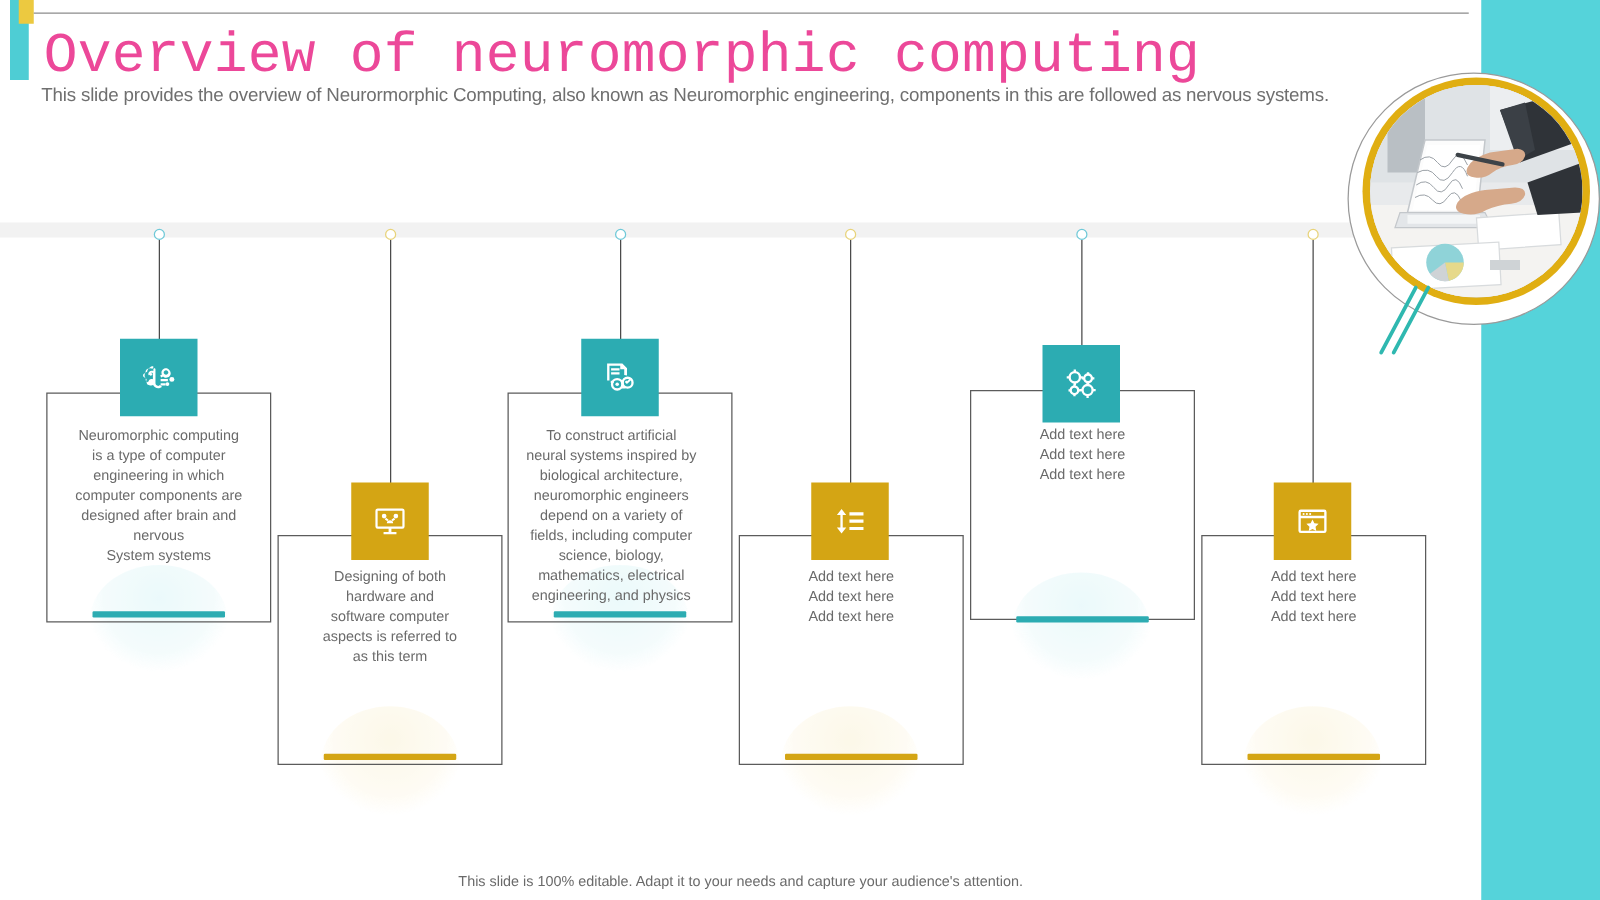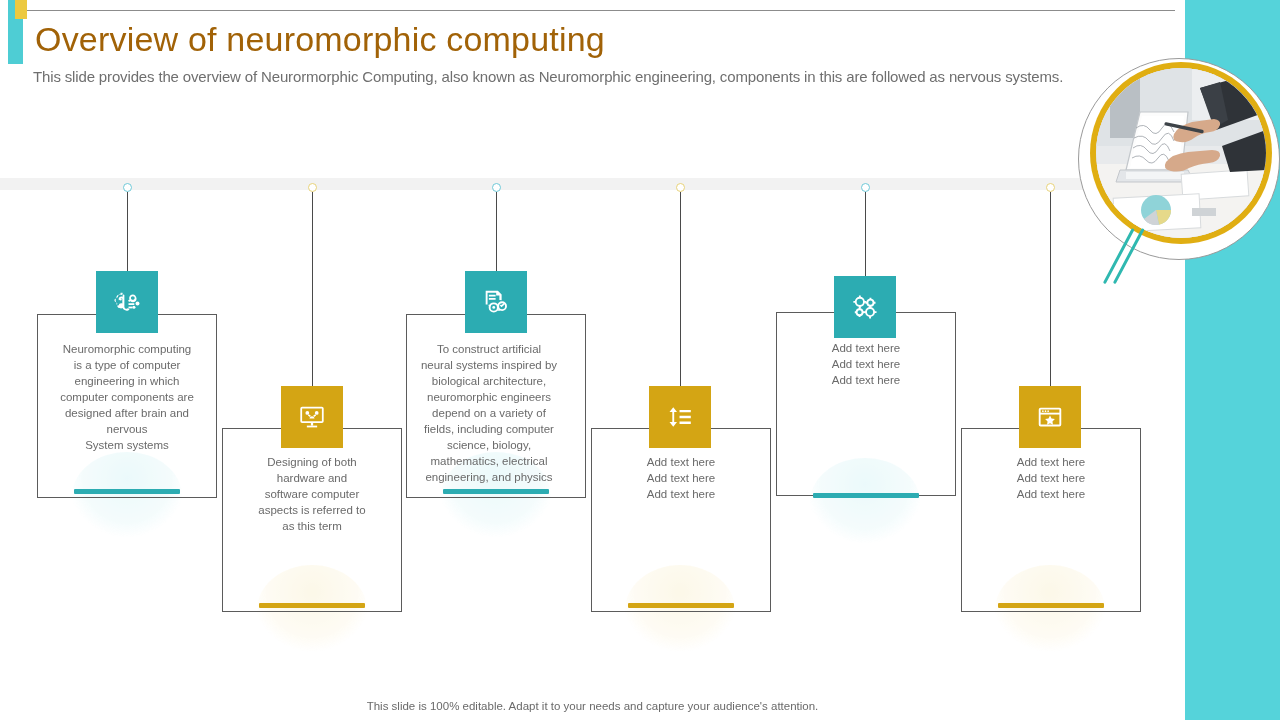--- a/index.html
+++ b/index.html
@@ -32,22 +32,22 @@
   .hdr-gold-square{
     position:absolute;left:15px;top:0;width:12px;height:19px;
     background:#ecc940;
   }
   .hdr-rule{
     position:absolute;left:27px;top:10px;width:1148px;height:1px;
     background:#8c8c8c;
   }
   .title{
     position:absolute;left:35px;top:20px;
-    font-family:Liberation Sans, sans-serif;
-    font-size:34px;color:#a16207;letter-spacing:.2px;
+    font-family:Liberation Mono, monospace;
+    font-size:45px;color:#ec4899;letter-spacing:.2px;
     white-space:nowrap;
   }
   .subtitle{
     position:absolute;left:33px;top:68px;
     font-size:15px;color:#6f6f6f;white-space:nowrap;
     letter-spacing:-.15px;
   }
 
   
   .footer{

